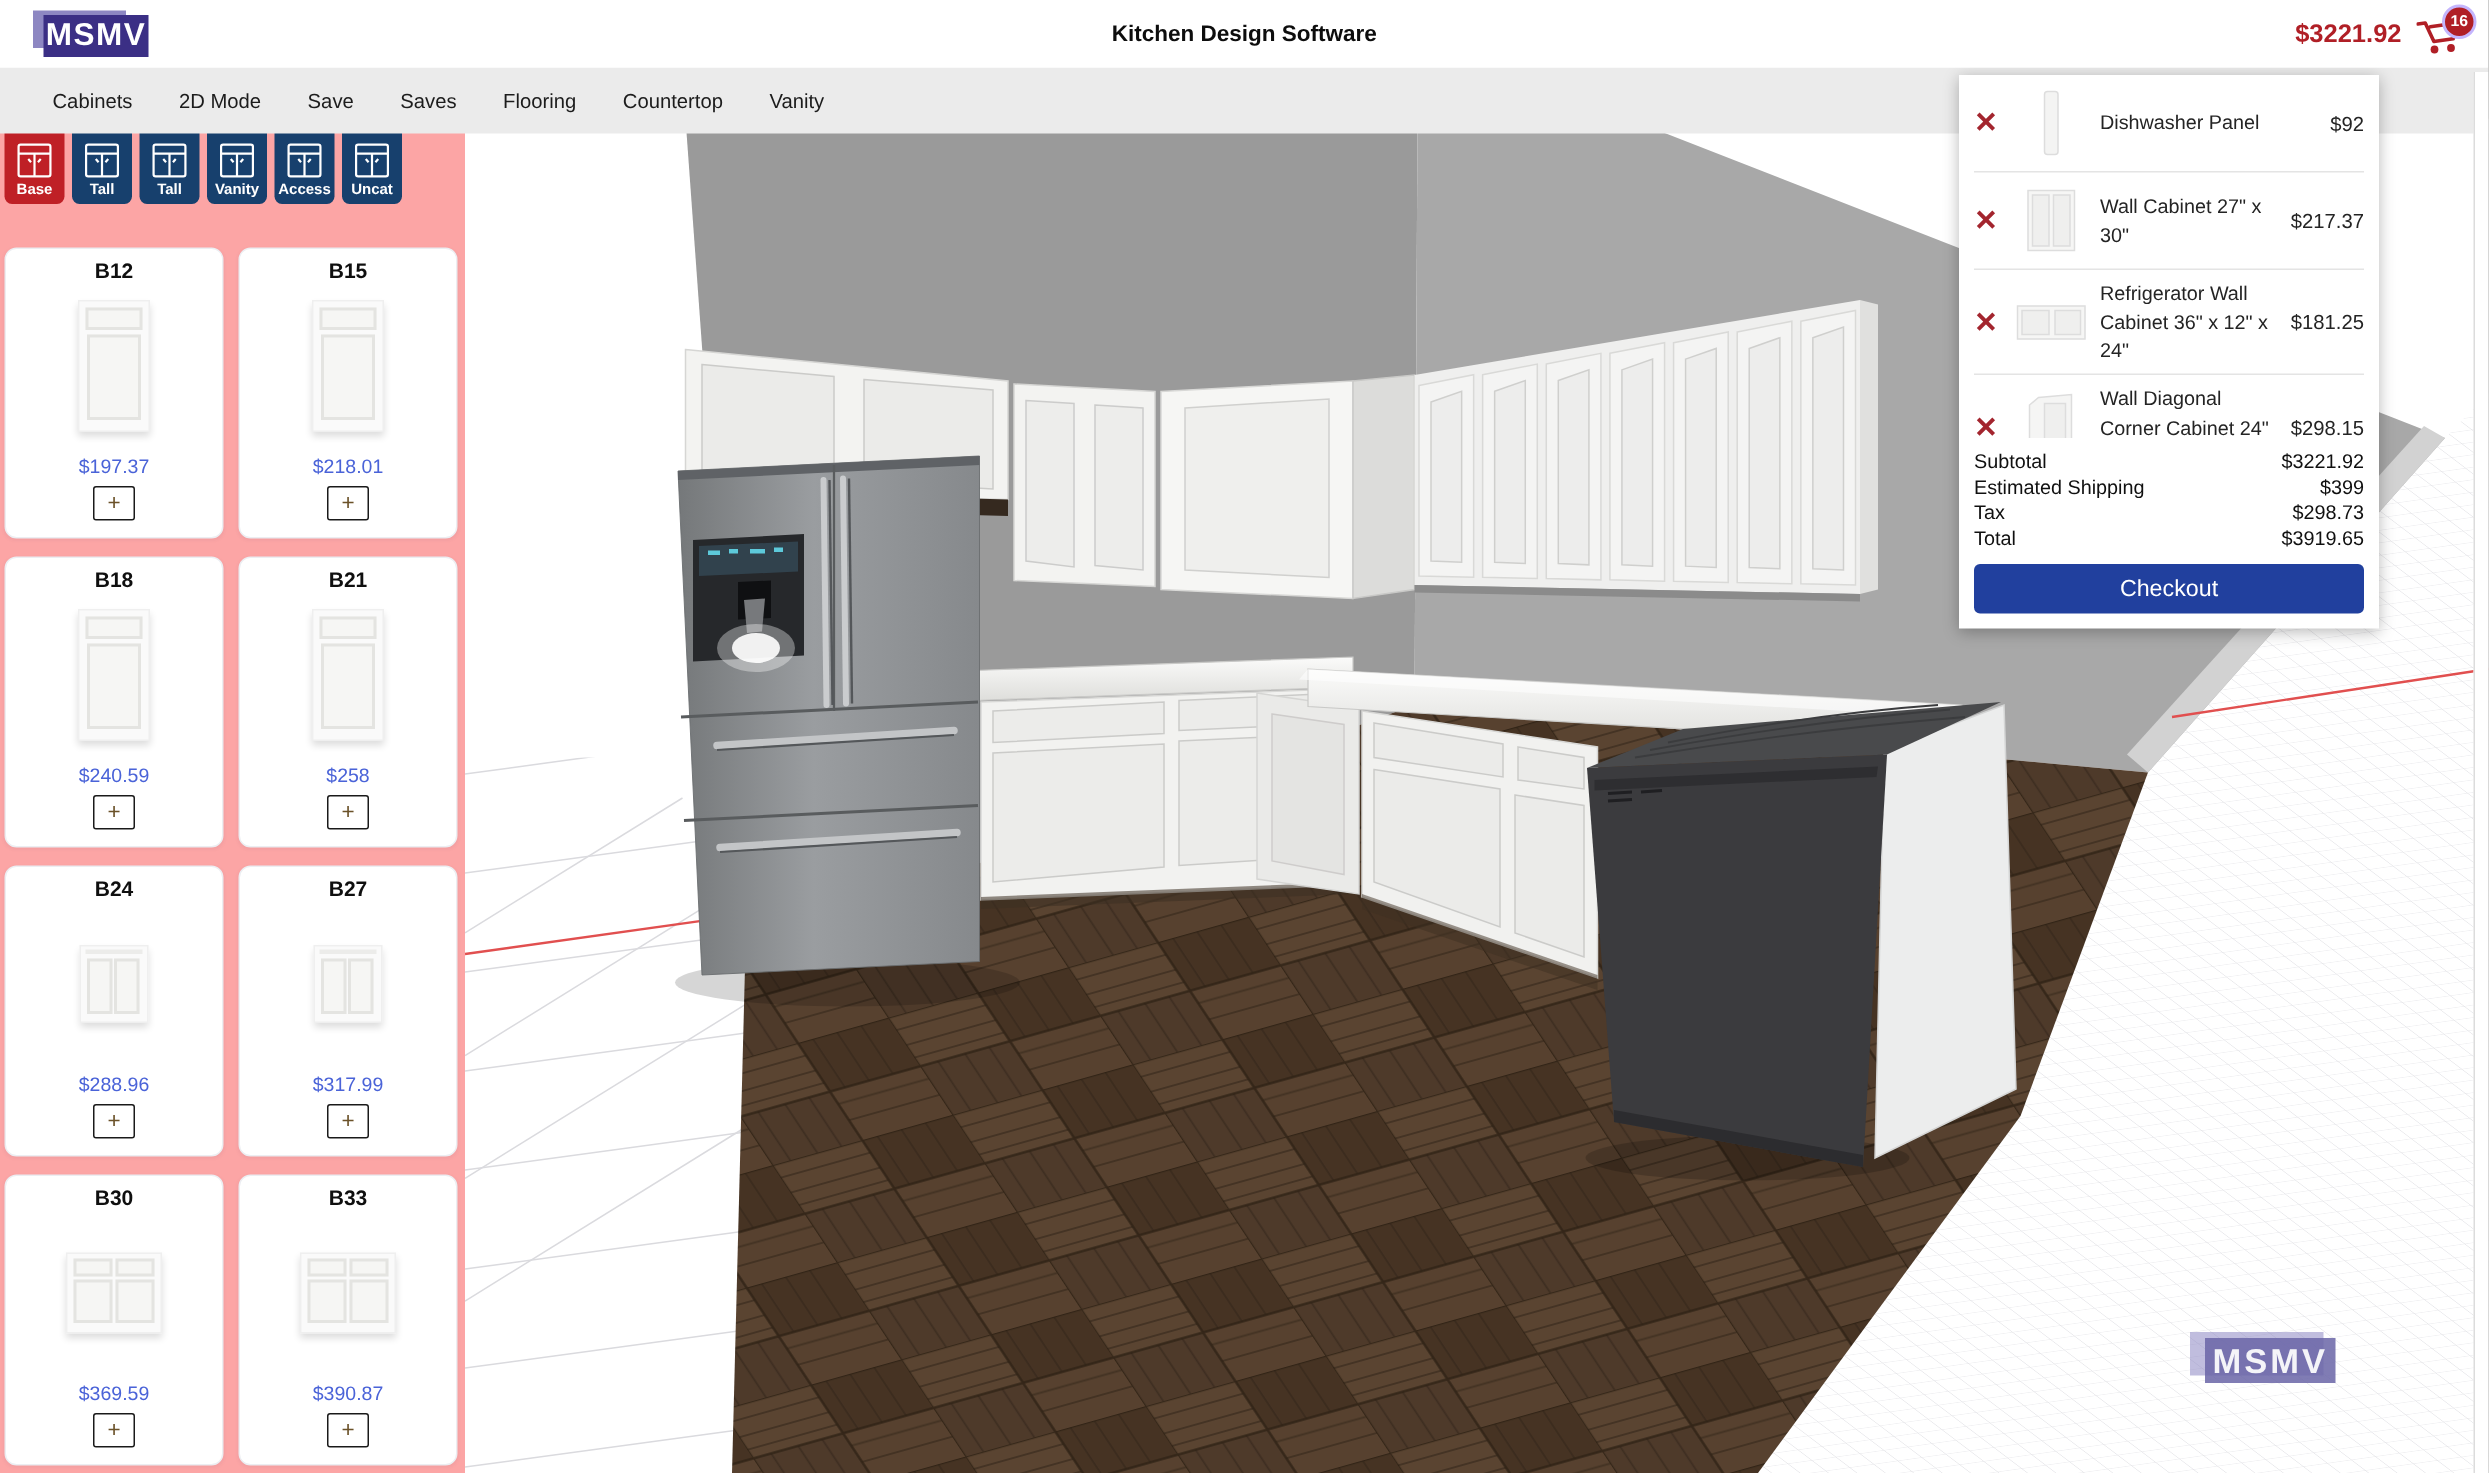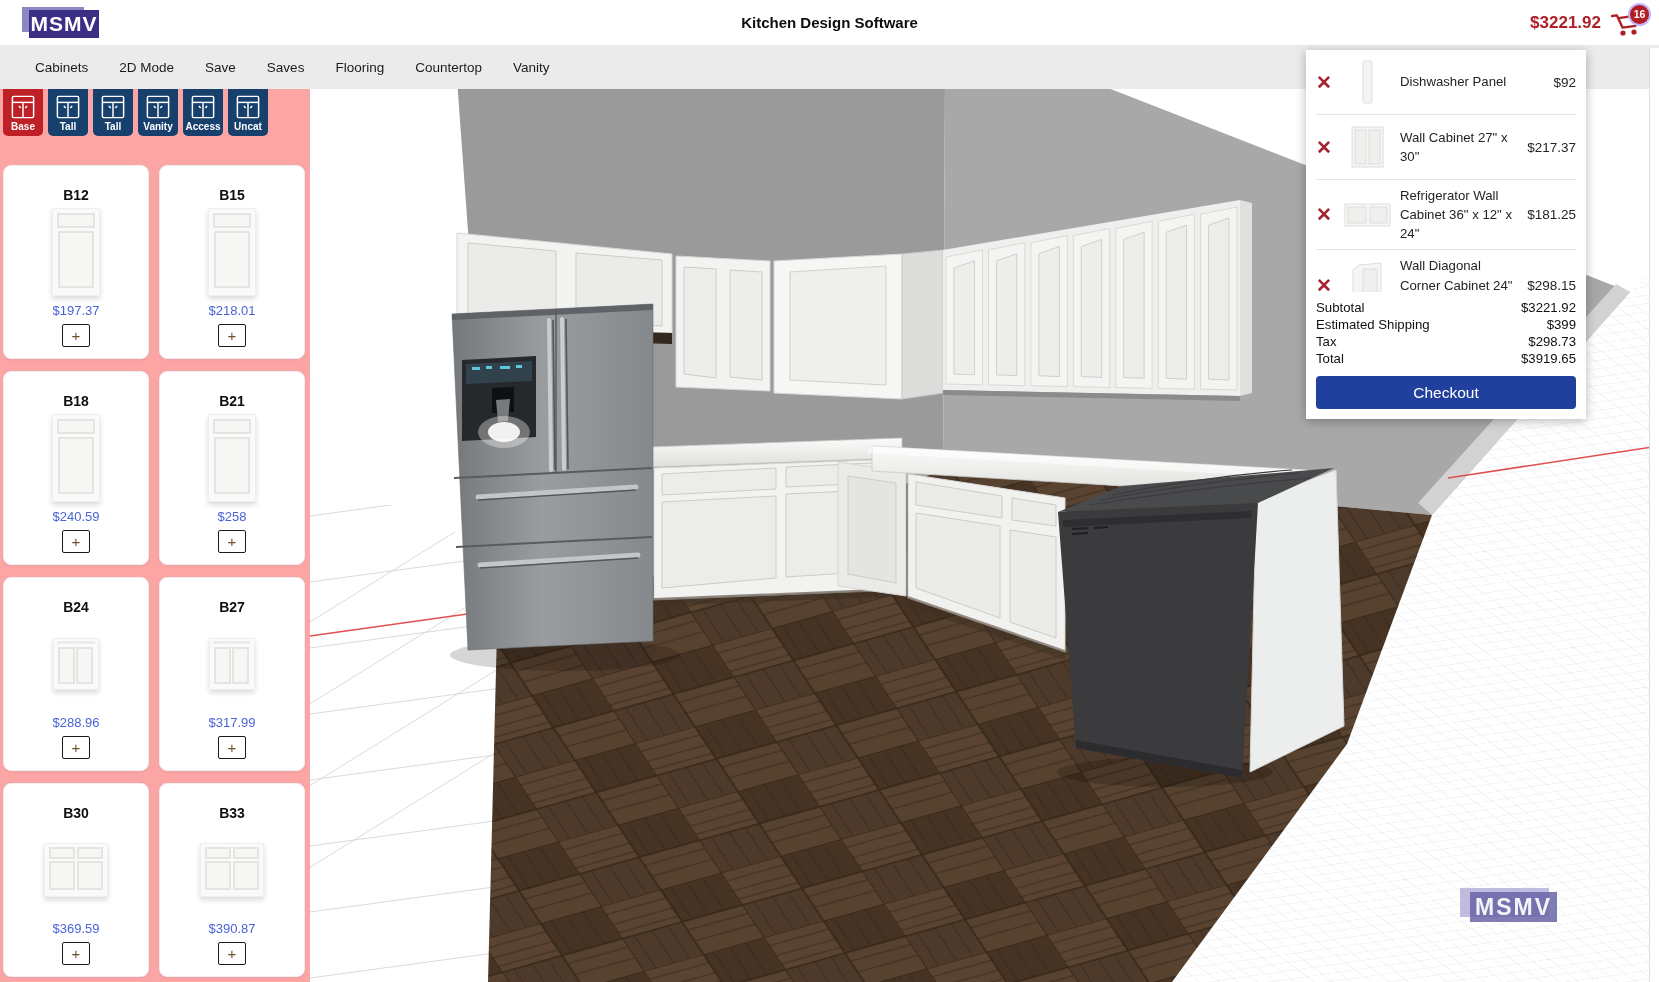--- a/index.html
+++ b/index.html
@@ -30,21 +30,21 @@
   .sidebar{position:absolute;top:79px;left:0;width:310px;bottom:0;background:#fca5a5;z-index:5;}
   .cats{position:absolute;top:3px;left:3px;display:flex;gap:5px;}
   .cat{width:40px;height:50px;border-radius:5px;background:#17406d;color:#fff;cursor:pointer;
        display:flex;flex-direction:column;align-items:center;justify-content:flex-end;padding-bottom:4px;gap:2px;}
   .cat.active{background:#bf2026;}
   .cat .lbl{font-size:10px;font-weight:bold;}
   .cards{position:absolute;top:86px;left:3px;display:grid;grid-template-columns:146px 146px;
          column-gap:10px;row-gap:12px;}
   .card{height:192px;background:#fff;border:1px solid #eceef2;border-radius:8px;
         box-shadow:0 1px 3px rgba(30,40,90,.06);display:flex;flex-direction:column;align-items:center;}
-  .card .name{margin-top:21px;font-size:14px;font-weight:bold;color:#0f0f0f;}
+  .card .name{margin-top:6px;font-size:14px;font-weight:bold;color:#0f0f0f;}
   .thumbwrap{flex:1;display:flex;align-items:center;justify-content:center;}
   .thumb{position:relative;background:#fafafa;border:1px solid #efefef;box-shadow:0 3px 5px rgba(0,0,0,.14);}
   .thumb-tall{width:46px;height:86px;}
   .thumb-small{width:44px;height:50px;}
   .thumb-wide{width:62px;height:52px;}
   .part{position:absolute;border:2px solid #e4e4e1;background:#f6f6f4;}
   .thumb-tall .drawer{left:4px;right:4px;top:4px;height:11px;}
   .thumb-tall .door{left:5px;right:5px;top:22px;bottom:7px;}
   .band{position:absolute;left:3px;right:3px;top:2px;height:3px;background:#ececea;}
   .thumb-small .doorL{left:4px;top:8px;bottom:5px;width:13px;}

